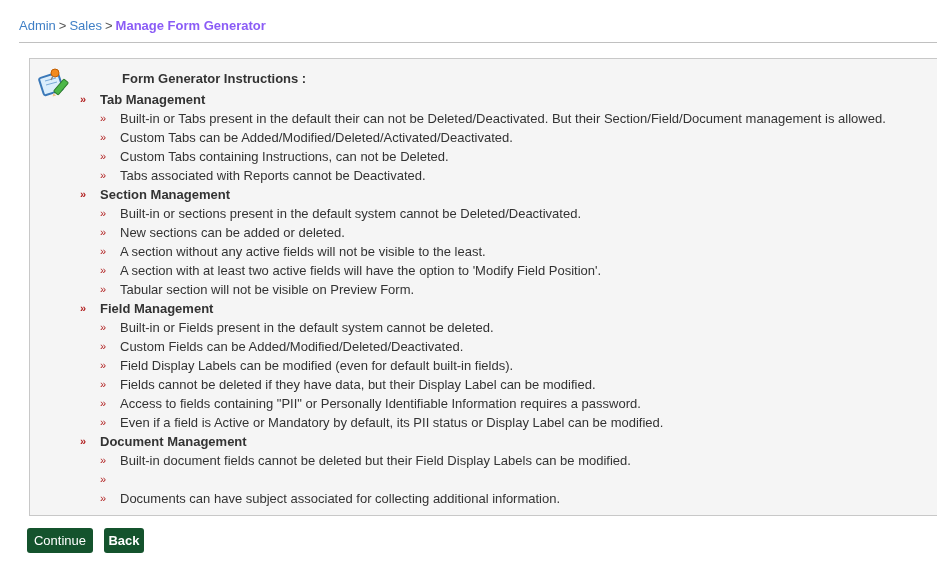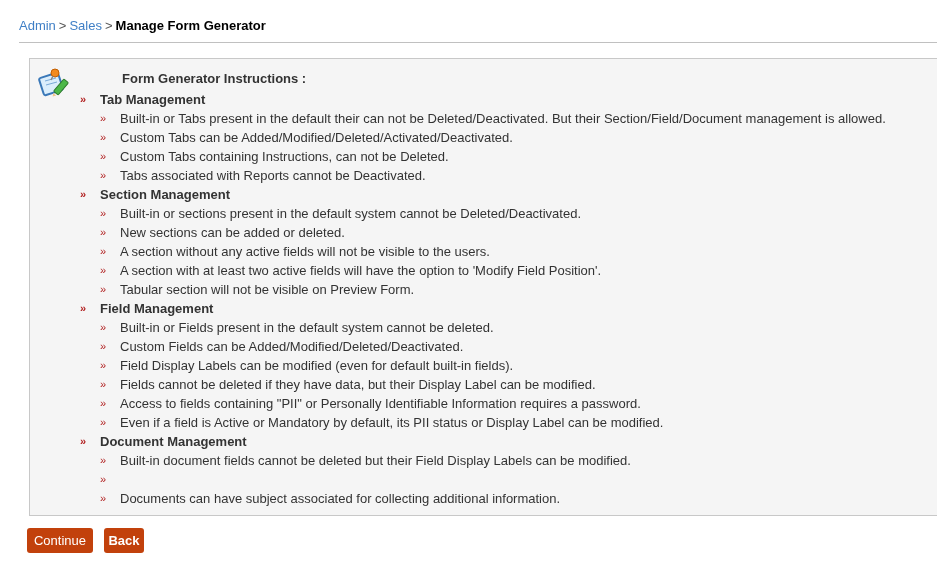--- a/index.html
+++ b/index.html
@@ -1,33 +1,33 @@
 <!DOCTYPE html>
 <html><head>
   <meta charset="utf-8">
   <style>
     html, body { margin:0; padding:0; background:#ffffff; }
     body { width:937px; height:570px; overflow:hidden; position:relative;
            font-family:"Liberation Sans", sans-serif; font-size:13px; color:#333; }
     .breadcrumb { position:absolute; left:19px; top:18px; font-size:13px; line-height:16px; }
     .breadcrumb a { color:#3f7fc6; text-decoration:none;text-align:center; }
     .breadcrumb .sep { color:#555; margin:0 3px; }
-    .breadcrumb .current { font-weight:bold; color:#000000; }
+    .breadcrumb .current { font-weight:bold; color:#8b5cf6; }
     .hr { position:absolute; left:19px; top:42px; width:918px; height:1px; background:#c0c0c0; }
     .panel { position:absolute; left:29px; top:58px; width:908px; height:458px;
              background:#f5f5f5; border:1px solid #c8c8c8; border-right:none; box-sizing:border-box; }
     .panel-icon { position:absolute; left:8px; top:8px; width:34px; height:32px; }
     .panel-title { position:absolute; left:50px; top:12px; font-weight:bold; font-size:13px; line-height:16px;margin-left:42px; }
     .sections { position:absolute; left:50px; top:31px; }
     .sec-head { height:19px; line-height:19px; position:relative; padding-left:20px; font-weight:bold; }
     .item { height:19px; line-height:19px; position:relative; padding-left:40px; white-space:nowrap; }
     .raquo { position:absolute; color:#b22222; font-size:11px; }
     .sec-head .raquo { left:0; }
     .item .raquo { left:20px; }
-    .btn { position:absolute; top:528px; height:25px; line-height:25px; background:#c2410c; color:#fff;
+    .btn { position:absolute; top:528px; height:25px; line-height:25px; background:#14532d; color:#fff;
            border-radius:3px; padding:0 6px; font-size:13px; cursor:pointer; border:none; font-family:"Liberation Sans", sans-serif; }
     .btn-continue { left:27px; width:66px; padding:0; text-align:center; }
     .btn-back { left:104px; width:40px; padding:0; text-align:center;font-weight:bold; }
   </style>
 </head>
 <body>
 
 <div class="breadcrumb">
   <a href="#">Admin</a><span class="sep">&gt;</span><a href="#">Sales</a><span class="sep">&gt;</span><span class="current">Manage Form Generator</span>
 </div>
@@ -51,21 +51,21 @@
 
     <div class="sec-head"><span class="raquo">»</span><span>Tab Management</span></div>
     <div class="item"><span class="raquo">»</span><span>Built-in or Tabs present in the default their can not be Deleted/Deactivated. But their Section/Field/Document management is allowed.</span></div>
     <div class="item"><span class="raquo">»</span><span>Custom Tabs can be Added/Modified/Deleted/Activated/Deactivated.</span></div>
     <div class="item"><span class="raquo">»</span><span>Custom Tabs containing Instructions, can not be Deleted.</span></div>
     <div class="item"><span class="raquo">»</span><span>Tabs associated with Reports cannot be Deactivated.</span></div>
 
     <div class="sec-head"><span class="raquo">»</span><span>Section Management</span></div>
     <div class="item"><span class="raquo">»</span><span>Built-in or sections present in the default system cannot be Deleted/Deactivated.</span></div>
     <div class="item"><span class="raquo">»</span><span>New sections can be added or deleted.</span></div>
-    <div class="item"><span class="raquo">»</span><span>A section without any active fields will not be visible to the users.</span></div>
+    <div class="item"><span class="raquo">»</span><span>A section without any active fields will not be visible to the least.</span></div>
     <div class="item"><span class="raquo">»</span><span>A section with at least two active fields will have the option to 'Modify Field Position'.</span></div>
     <div class="item"><span class="raquo">»</span><span>Tabular section will not be visible on Preview Form.</span></div>
 
     <div class="sec-head"><span class="raquo">»</span><span>Field Management</span></div>
     <div class="item"><span class="raquo">»</span><span>Built-in or Fields present in the default system cannot be deleted.</span></div>
     <div class="item"><span class="raquo">»</span><span>Custom Fields can be Added/Modified/Deleted/Deactivated.</span></div>
     <div class="item"><span class="raquo">»</span><span>Field Display Labels can be modified (even for default built-in fields).</span></div>
     <div class="item"><span class="raquo">»</span><span>Fields cannot be deleted if they have data, but their Display Label can be modified.</span></div>
     <div class="item"><span class="raquo">»</span><span>Access to fields containing "PII" or Personally Identifiable Information requires a password.</span></div>
     <div class="item"><span class="raquo">»</span><span>Even if a field is Active or Mandatory by default, its PII status or Display Label can be modified.</span></div>

